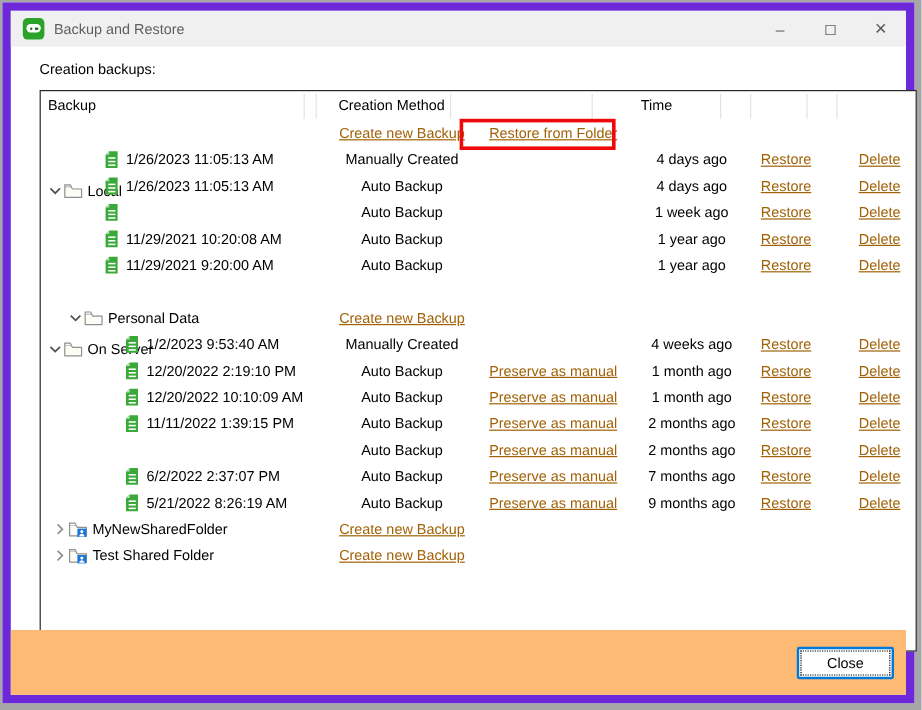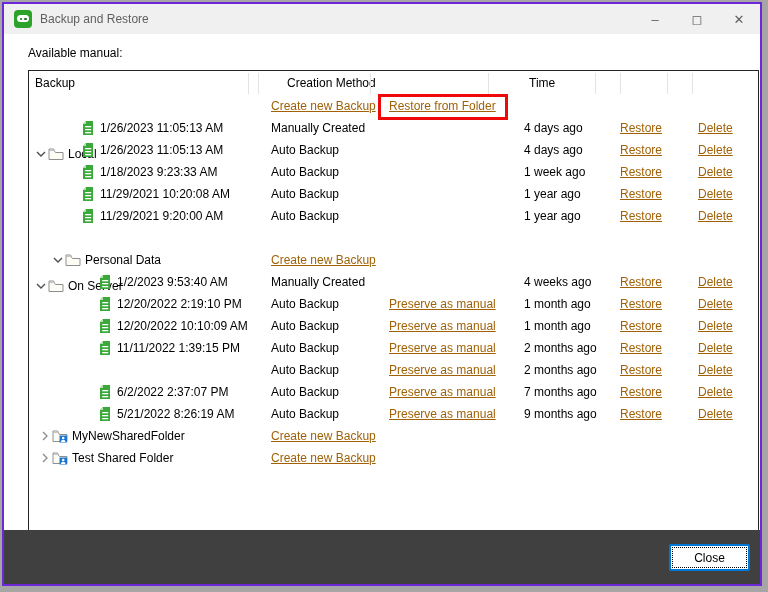--- a/index.html
+++ b/index.html
@@ -5,21 +5,21 @@
   * { margin:0; padding:0; box-sizing:border-box; }
   html,body { width:768px; height:592px; }
   body {
     font-family:"Liberation Sans","DejaVu Sans",sans-serif;
     font-size:12px; color:#000;
     background:#a6a6a6; 
     position:relative; overflow:hidden;
   }
   #window {
     position:absolute; top:2px; left:2px; width:760px; height:584px;
-    background:#fff; border:2px solid #6d28d9;
+    background:#fff; border:7px solid #6d28d9;
   }
   
   #titlebar {
     position:absolute; top:0; left:0; right:0; height:30px;
     background:#f0f0f0; display:flex; align-items:center;
   }
   #app-icon { width:18px; height:18px; margin:0 8px 0 10px; position:relative;
     background:#2ba32b; border-radius:4px; }
   #app-icon .band { position:absolute; left:3px; top:5px; width:12px; height:7px;
     background:#fff; border-radius:3.5px; }
@@ -27,21 +27,21 @@
     border-radius:50%; background:#1d6f1d; }
   #app-icon .eye.l { left:5.5px; } #app-icon .eye.r { left:10px; }
   #window-title { color:#5f5f5f; font-size:12px; }
   #win-controls { margin-left:auto; display:flex; height:100%; }
   .win-btn { width:42px; height:100%; display:flex; align-items:center;
     justify-content:center; color:#5f5f5f; font-size:13px; cursor:default; }
   
   #avail-label { position:absolute; left:24px; top:42px; color:#000; }
   #backup-table {
     position:absolute; left:24px; top:66px; width:731px; height:468px;
-    border:1px solid #262626; background:#fff;
+    border:1px solid #262626; background:#fff;text-align:center;
   }
   .hdr-cell { position:absolute; top:0; height:24px; line-height:24px; color:#000; }
   .hdr-sep { position:absolute; top:2px; height:21px; width:1px; background:#e3e3e3; }
   #rows { position:absolute; top:24px; left:0; right:0; }
   .row { position:relative; height:22px; line-height:22px; white-space:nowrap; }
   .cell { position:absolute; top:0; height:22px; line-height:22px; }
   .tree-cell  { left:0;   width:218px; display:flex; align-items:center; }
   .method-cell{ left:242px; width:118px; }
   .action-cell{ left:360px; width:134px; }
   .time-cell  { left:495px; width:95px; }
@@ -57,21 +57,21 @@
   .indent-b1 { padding-left:51px; }
   .indent-b2 { padding-left:68px; }
   
   #annotation-red-box {
     position:absolute; left:349px; top:23px; width:130px; height:26px;
     border:3px solid #ee0a0a; pointer-events:none; z-index:5;
   }
   
   #footer {
     position:absolute; left:0; right:0; bottom:0; height:54px;
-    background:#404040;
+    background:#fdba74;
   }
   #close-button {
     position:absolute; right:10px; top:14px; width:81px; height:27px;
     background:#fff; border:2px solid #0078d7; border-radius:2px;
     font-family:inherit; font-size:12px; color:#000; position:absolute;
   }
   #close-button .focus-ring {
     position:absolute; inset:1px; border:1px dotted #000;
   }
   #close-button .btn-label { position:relative; }
@@ -88,25 +88,25 @@
         <div class="eye r"></div>
     </div>
     <span id="window-title">Backup and Restore</span>
     <div id="win-controls">
       <span class="win-btn">–</span>
       <span class="win-btn">◻</span>
       <span class="win-btn">✕</span>
     </div>
   </div>
 
-  <div id="avail-label">Available manual:</div>
+  <div id="avail-label">Creation backups:</div>
 
   <div id="backup-table">
     <div class="hdr-cell" style="left:6px">Backup</div>
-    <div class="hdr-cell" style="left:258px">Creation Method</div>
+    <div class="hdr-cell" style="left:248px">Creation Method</div>
     <div class="hdr-cell" style="left:500px">Time</div>
     <div class="hdr-sep" style="left:219px"></div>
     <div class="hdr-sep" style="left:229px"></div>
     <div class="hdr-sep" style="left:341px"></div>
     <div class="hdr-sep" style="left:459px"></div>
     <div class="hdr-sep" style="left:566px"></div>
     <div class="hdr-sep" style="left:591px"></div>
     <div class="hdr-sep" style="left:638px"></div>
     <div class="hdr-sep" style="left:663px"></div>
 
@@ -177,21 +177,20 @@
     <div class="cell tree-cell indent-b1">
             <span class="tree-icon">
               <svg width="16" height="16" viewBox="0 0 16 16">
                 <path d="M6 1 H13 V15 H3 V4 Z" fill="#3aa93a"></path>
                 <path d="M6 1 L3 4 H6 Z" fill="#b9e0b9"></path>
                 <rect x="5.2" y="6" width="6" height="1.3" fill="#fff"></rect>
                 <rect x="5.2" y="9" width="6" height="1.3" fill="#fff"></rect>
                 <rect x="5.2" y="12" width="6" height="1.3" fill="#fff"></rect>
               </svg>
             </span>
-            <span>1/18/2023 9:23:33 AM</span>
           </div>
     <div class="cell method-cell"><span>Auto Backup</span></div>
     <div class="cell action-cell"></div>
     <div class="cell time-cell"><span>1 week ago</span></div>
     <div class="cell restore-cell"><a class="lnk">Restore</a></div>
     <div class="cell delete-cell"><a class="lnk">Delete</a></div>
   </div>
 
   <div class="row">
     <div class="cell tree-cell indent-b1">

